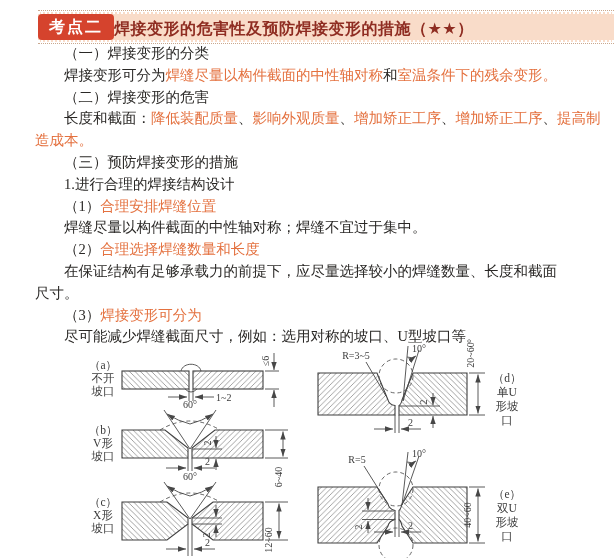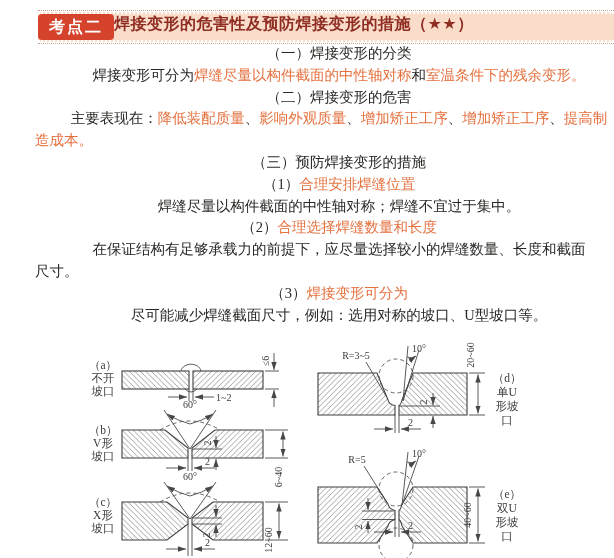--- a/index.html
+++ b/index.html
@@ -3,30 +3,30 @@
 <meta charset="utf-8">
 <style>
   html,body{margin:0;padding:0;}
   body{
     width:614px;height:558px;position:relative;overflow:hidden;background:#fff;
     font-family:"Liberation Serif","DejaVu Serif",serif;
   }
   
   .header{position:absolute;left:38px;right:0;top:10px;
     border-top:1px dotted #c9a88f;border-bottom:1px dotted #c9a88f;padding:1px 0;}
-  .bar{display:flex;align-items:flex-start;background:#f9dcc9;
+  .bar{display:flex;align-items:flex-end;background:#f9dcc9;
     border-top:2px dotted #fff;border-bottom:2px dotted #fff;height:26px;}
   .badge{background:#d5432d;color:#fff;font-family:"Liberation Sans","DejaVu Sans",sans-serif;
     font-weight:bold;font-size:16px;line-height:26px;padding:0 11px;border-radius:4px;letter-spacing:2px;flex:0 0 auto;}
   .bar-title{color:#8f2d22;font-family:"Liberation Sans","DejaVu Sans",sans-serif;
     font-weight:bold;font-size:16px;letter-spacing:.5px;white-space:nowrap;}
   
   .body-text{position:absolute;left:35px;top:43px;right:0;}
   .line{margin:0;font-size:14.5px;line-height:21.8px;color:#2a2826;white-space:nowrap;}
-  .line.ind{text-indent:29px;text-align:center;}
+  .line.ind{text-indent:29px;}
   .accent{color:#e4713f;}
   
   .fig{position:absolute;left:0;top:338px;}
   .fig text{fill:#3a3a3a;font-family:"Liberation Serif","DejaVu Serif",serif;}
   .dim{font-size:10px;}
   .lbl{font-size:11.5px;}
   .ln{stroke:#474747;stroke-width:0.9;fill:none;}
   .plate{stroke:#3f3f3f;stroke-width:1.1;}
   .dash{stroke:#555;stroke-width:0.9;fill:none;stroke-dasharray:4 3;}
 </style>
@@ -37,23 +37,24 @@
   <div class="bar">
     <div class="badge">考点二</div>
     <div class="bar-title">焊接变形的危害性及预防焊接变形的措施（★★）</div>
   </div>
 </div>
 
 <div class="body-text">
     <p class="line ind"><span>（一）焊接变形的分类</span></p>
     <p class="line ind"><span>焊接变形可分为</span><span class="accent">焊缝尽量以构件截面的中性轴对称</span><span>和</span><span class="accent">室温条件下的残余变形。</span></p>
     <p class="line ind"><span>（二）焊接变形的危害</span></p>
-    <p class="line ind"><span>主要表现在：</span><span class="accent">降低装配质量</span><span>、</span><span class="accent">影响外观质量</span><span>、</span><span class="accent">增加矫正工序</span><span>、</span><span class="accent">增加矫正工序</span><span>、</span><span class="accent">提高制</span></p>
+    <p class="line ind"><span>长度和截面：</span><span class="accent">降低装配质量</span><span>、</span><span class="accent">影响外观质量</span><span>、</span><span class="accent">增加矫正工序</span><span>、</span><span class="accent">增加矫正工序</span><span>、</span><span class="accent">提高制</span></p>
     <p class="line"><span class="accent">造成本。</span></p>
     <p class="line ind"><span>（三）预防焊接变形的措施</span></p>
+    <p class="line ind"><span>1.进行合理的焊接结构设计</span></p>
     <p class="line ind"><span>（1）</span><span class="accent">合理安排焊缝位置</span></p>
     <p class="line ind"><span>焊缝尽量以构件截面的中性轴对称；焊缝不宜过于集中。</span></p>
     <p class="line ind"><span>（2）</span><span class="accent">合理选择焊缝数量和长度</span></p>
     <p class="line ind"><span>在保证结构有足够承载力的前提下，应尽量选择较小的焊缝数量、长度和截面</span></p>
     <p class="line"><span>尺寸。</span></p>
     <p class="line ind"><span>（3）</span><span class="accent">焊接变形可分为</span></p>
     <p class="line ind"><span>尽可能减少焊缝截面尺寸，例如：选用对称的坡口、U型坡口等。</span></p>
   </div>
 
 <svg class="fig" width="614" height="220" viewBox="0 338 614 220">

